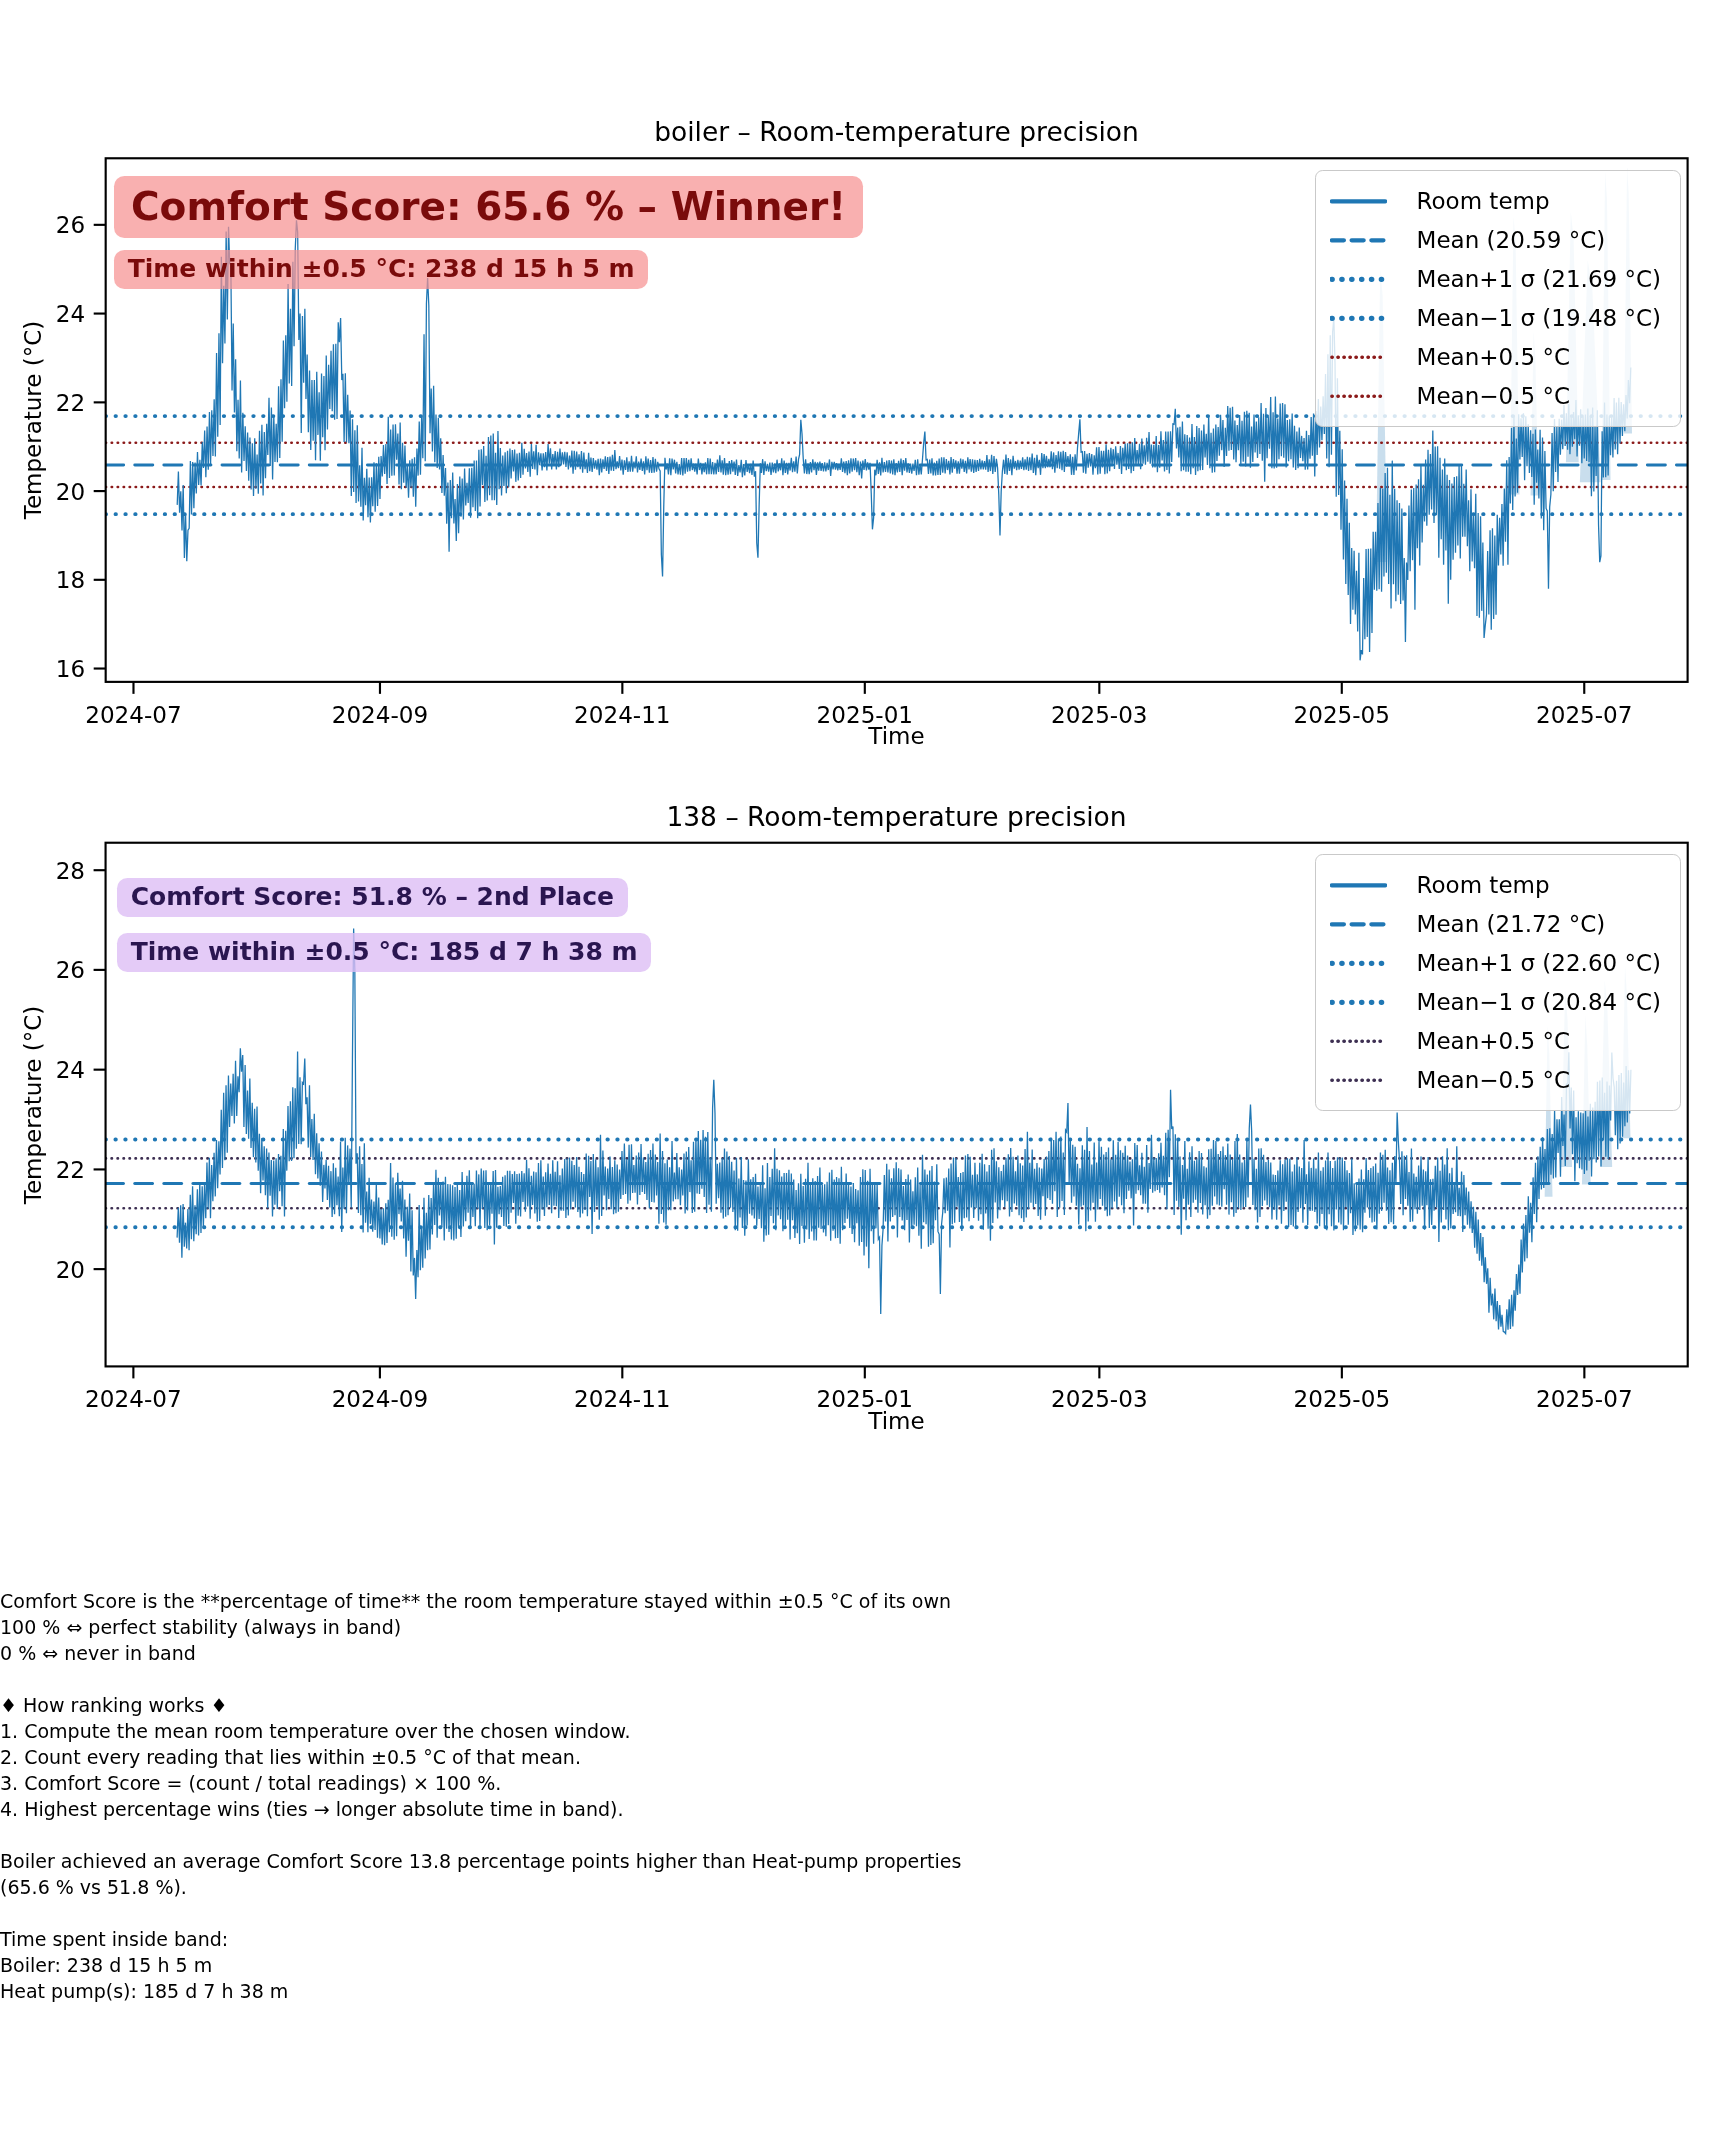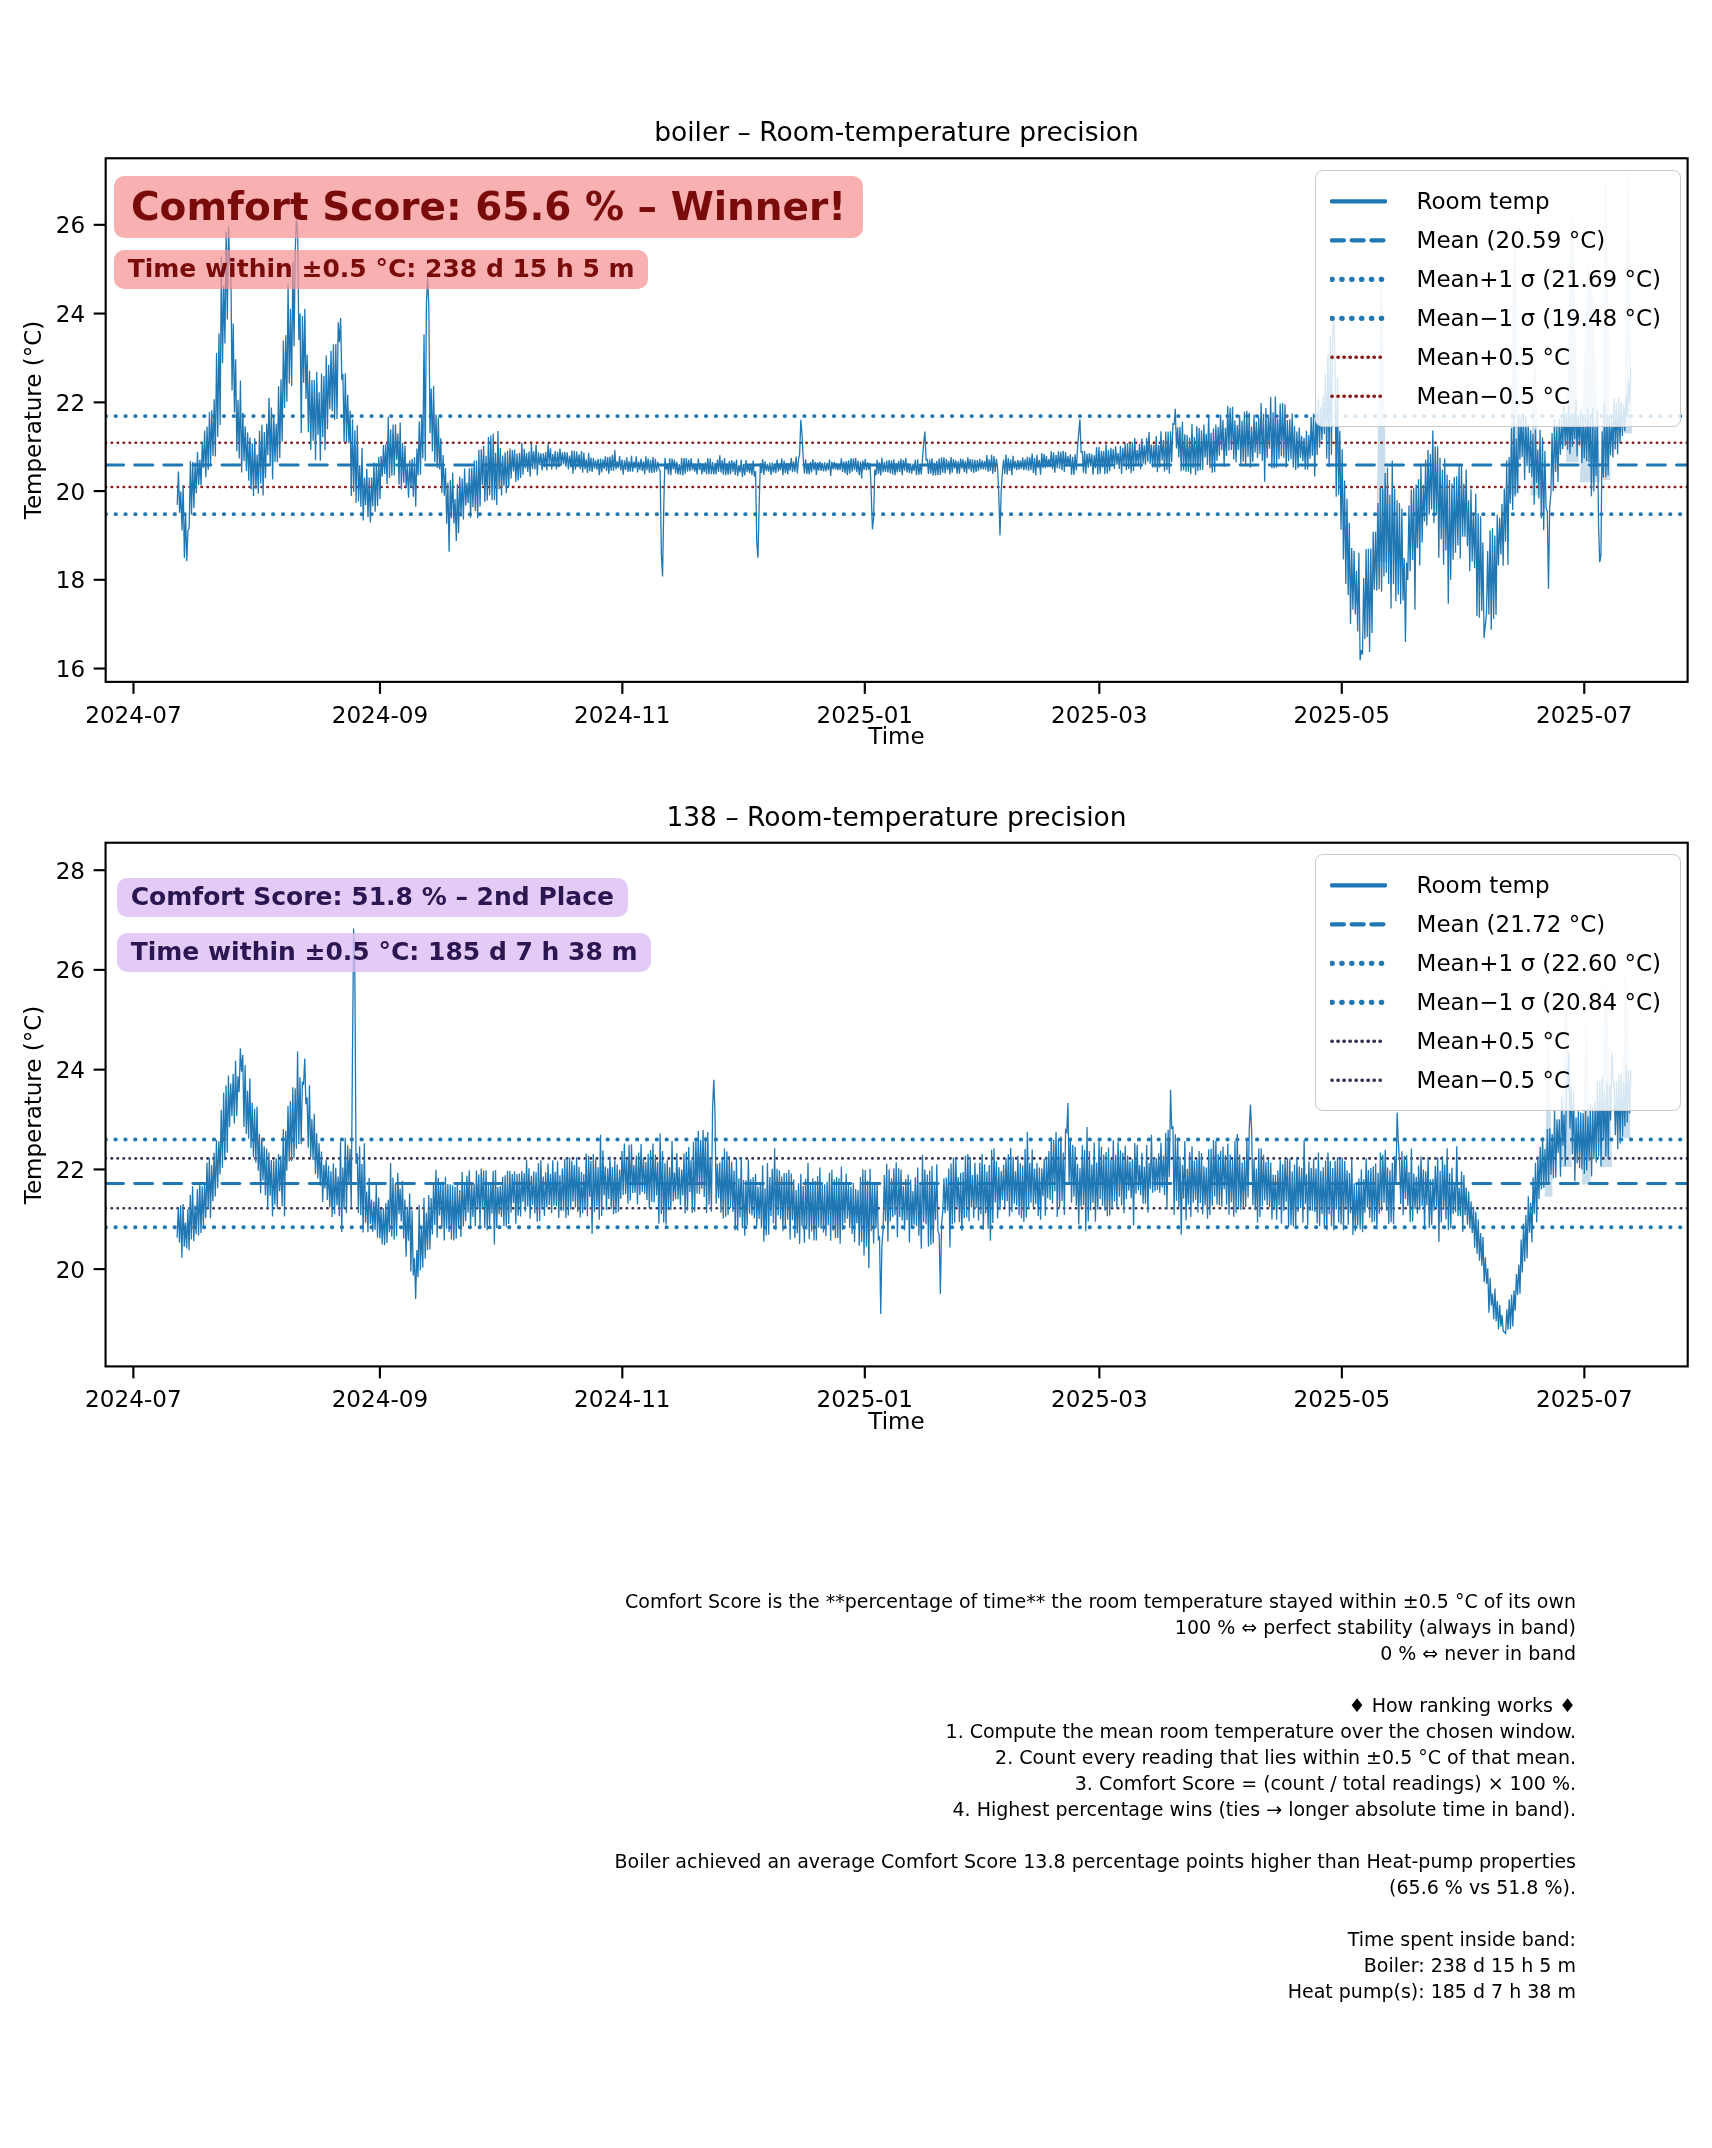--- a/index.html
+++ b/index.html
@@ -14,21 +14,21 @@
   .y-label{left:33px;transform:translate(-50%,-50%) rotate(-90deg);white-space:nowrap;font-size:23px;}
   svg.plot{position:absolute;left:0;}
   .annot{white-space:nowrap;font-weight:bold;border-radius:10.3px;line-height:1.15;text-align:center;}
   .annot.big{font-size:39px;padding:8.6px 17px;}
   .annot.small{font-size:25px;padding:5.1px 13.7px;}
   .legend{
     background:rgba(255,255,255,0.82);border:1.7px solid #c9c9c9;border-radius:7.7px;
     padding:10.3px 19px 10.3px 13.7px;font-size:23px;
   }
   .legend-row{display:flex;align-items:center;height:39px;gap:30px;white-space:nowrap;text-align:center;}
-  .footer{top:1588px;left:0;width:1576px;text-align:right;font-size:19px;}
+  .footer{top:1588px;left:0;width:1576px;text-align:left;font-size:19px;}
   .footer-line{height:26px;line-height:26px;white-space:nowrap;}
 </style>
 </head>
 <body>
 
 <div id="page">
 
 
   <section>
     <div class="abs chart-title" style="top:116px">boiler – Room-temperature precision</div>

